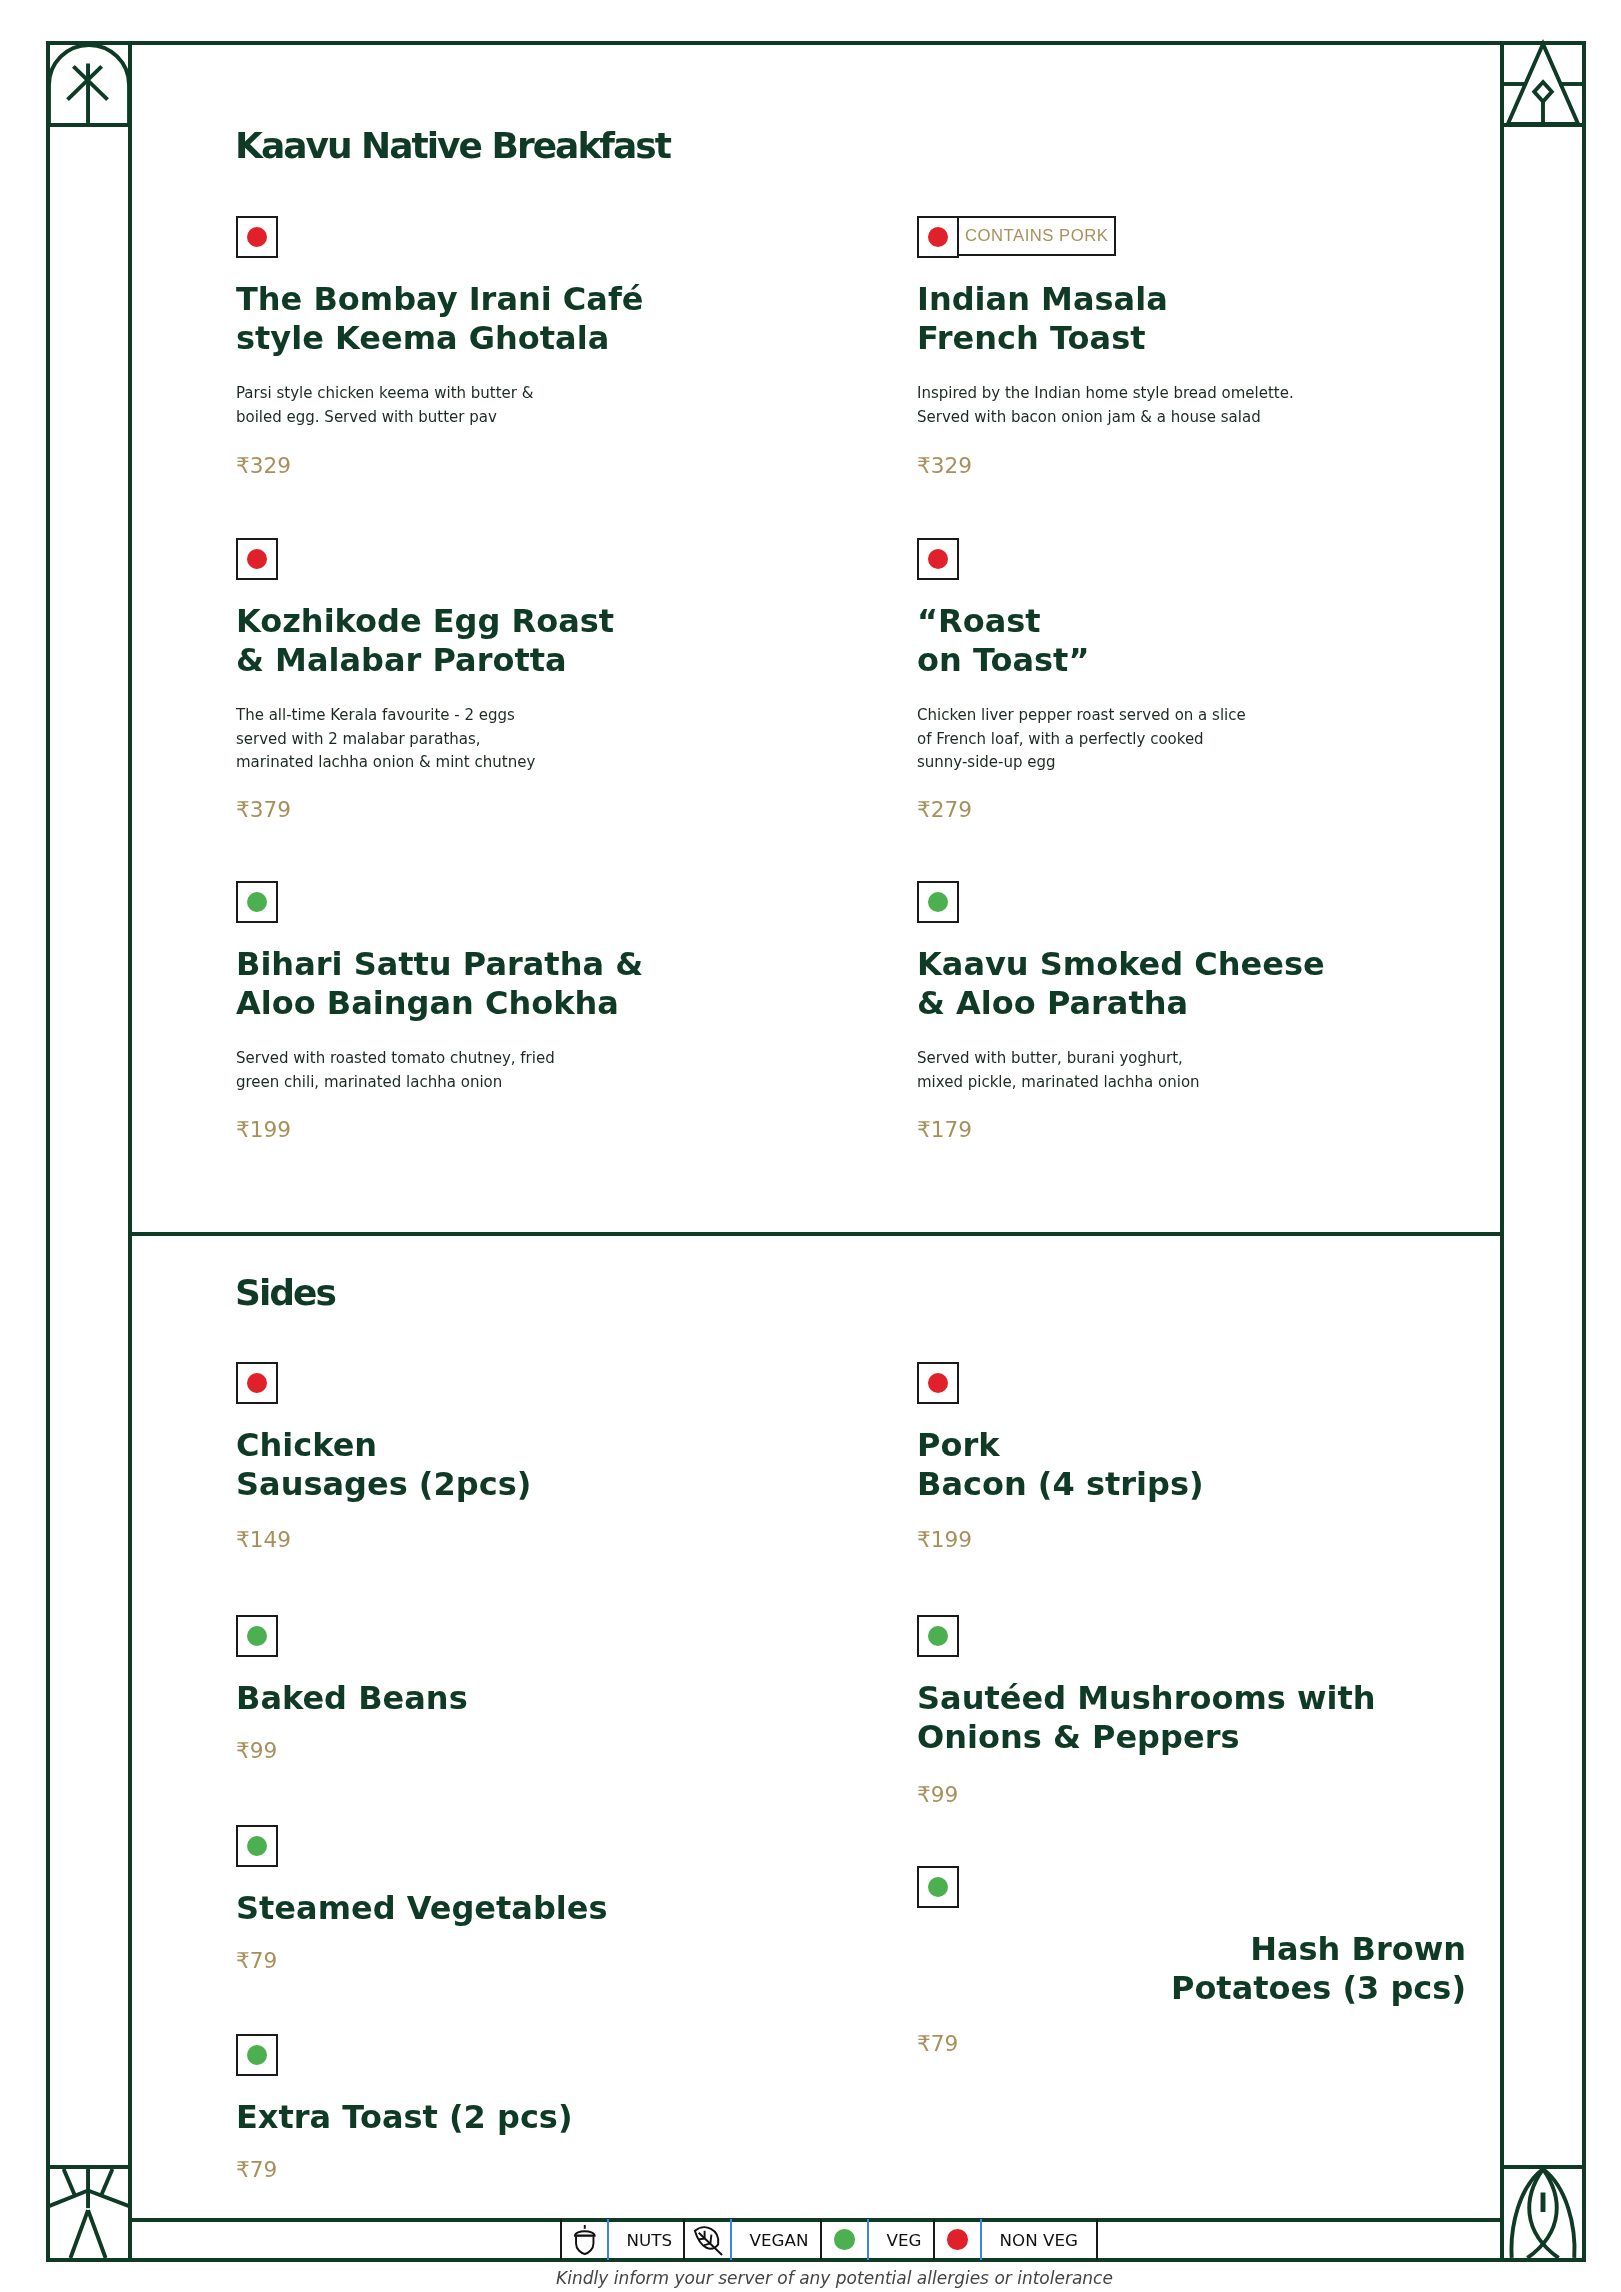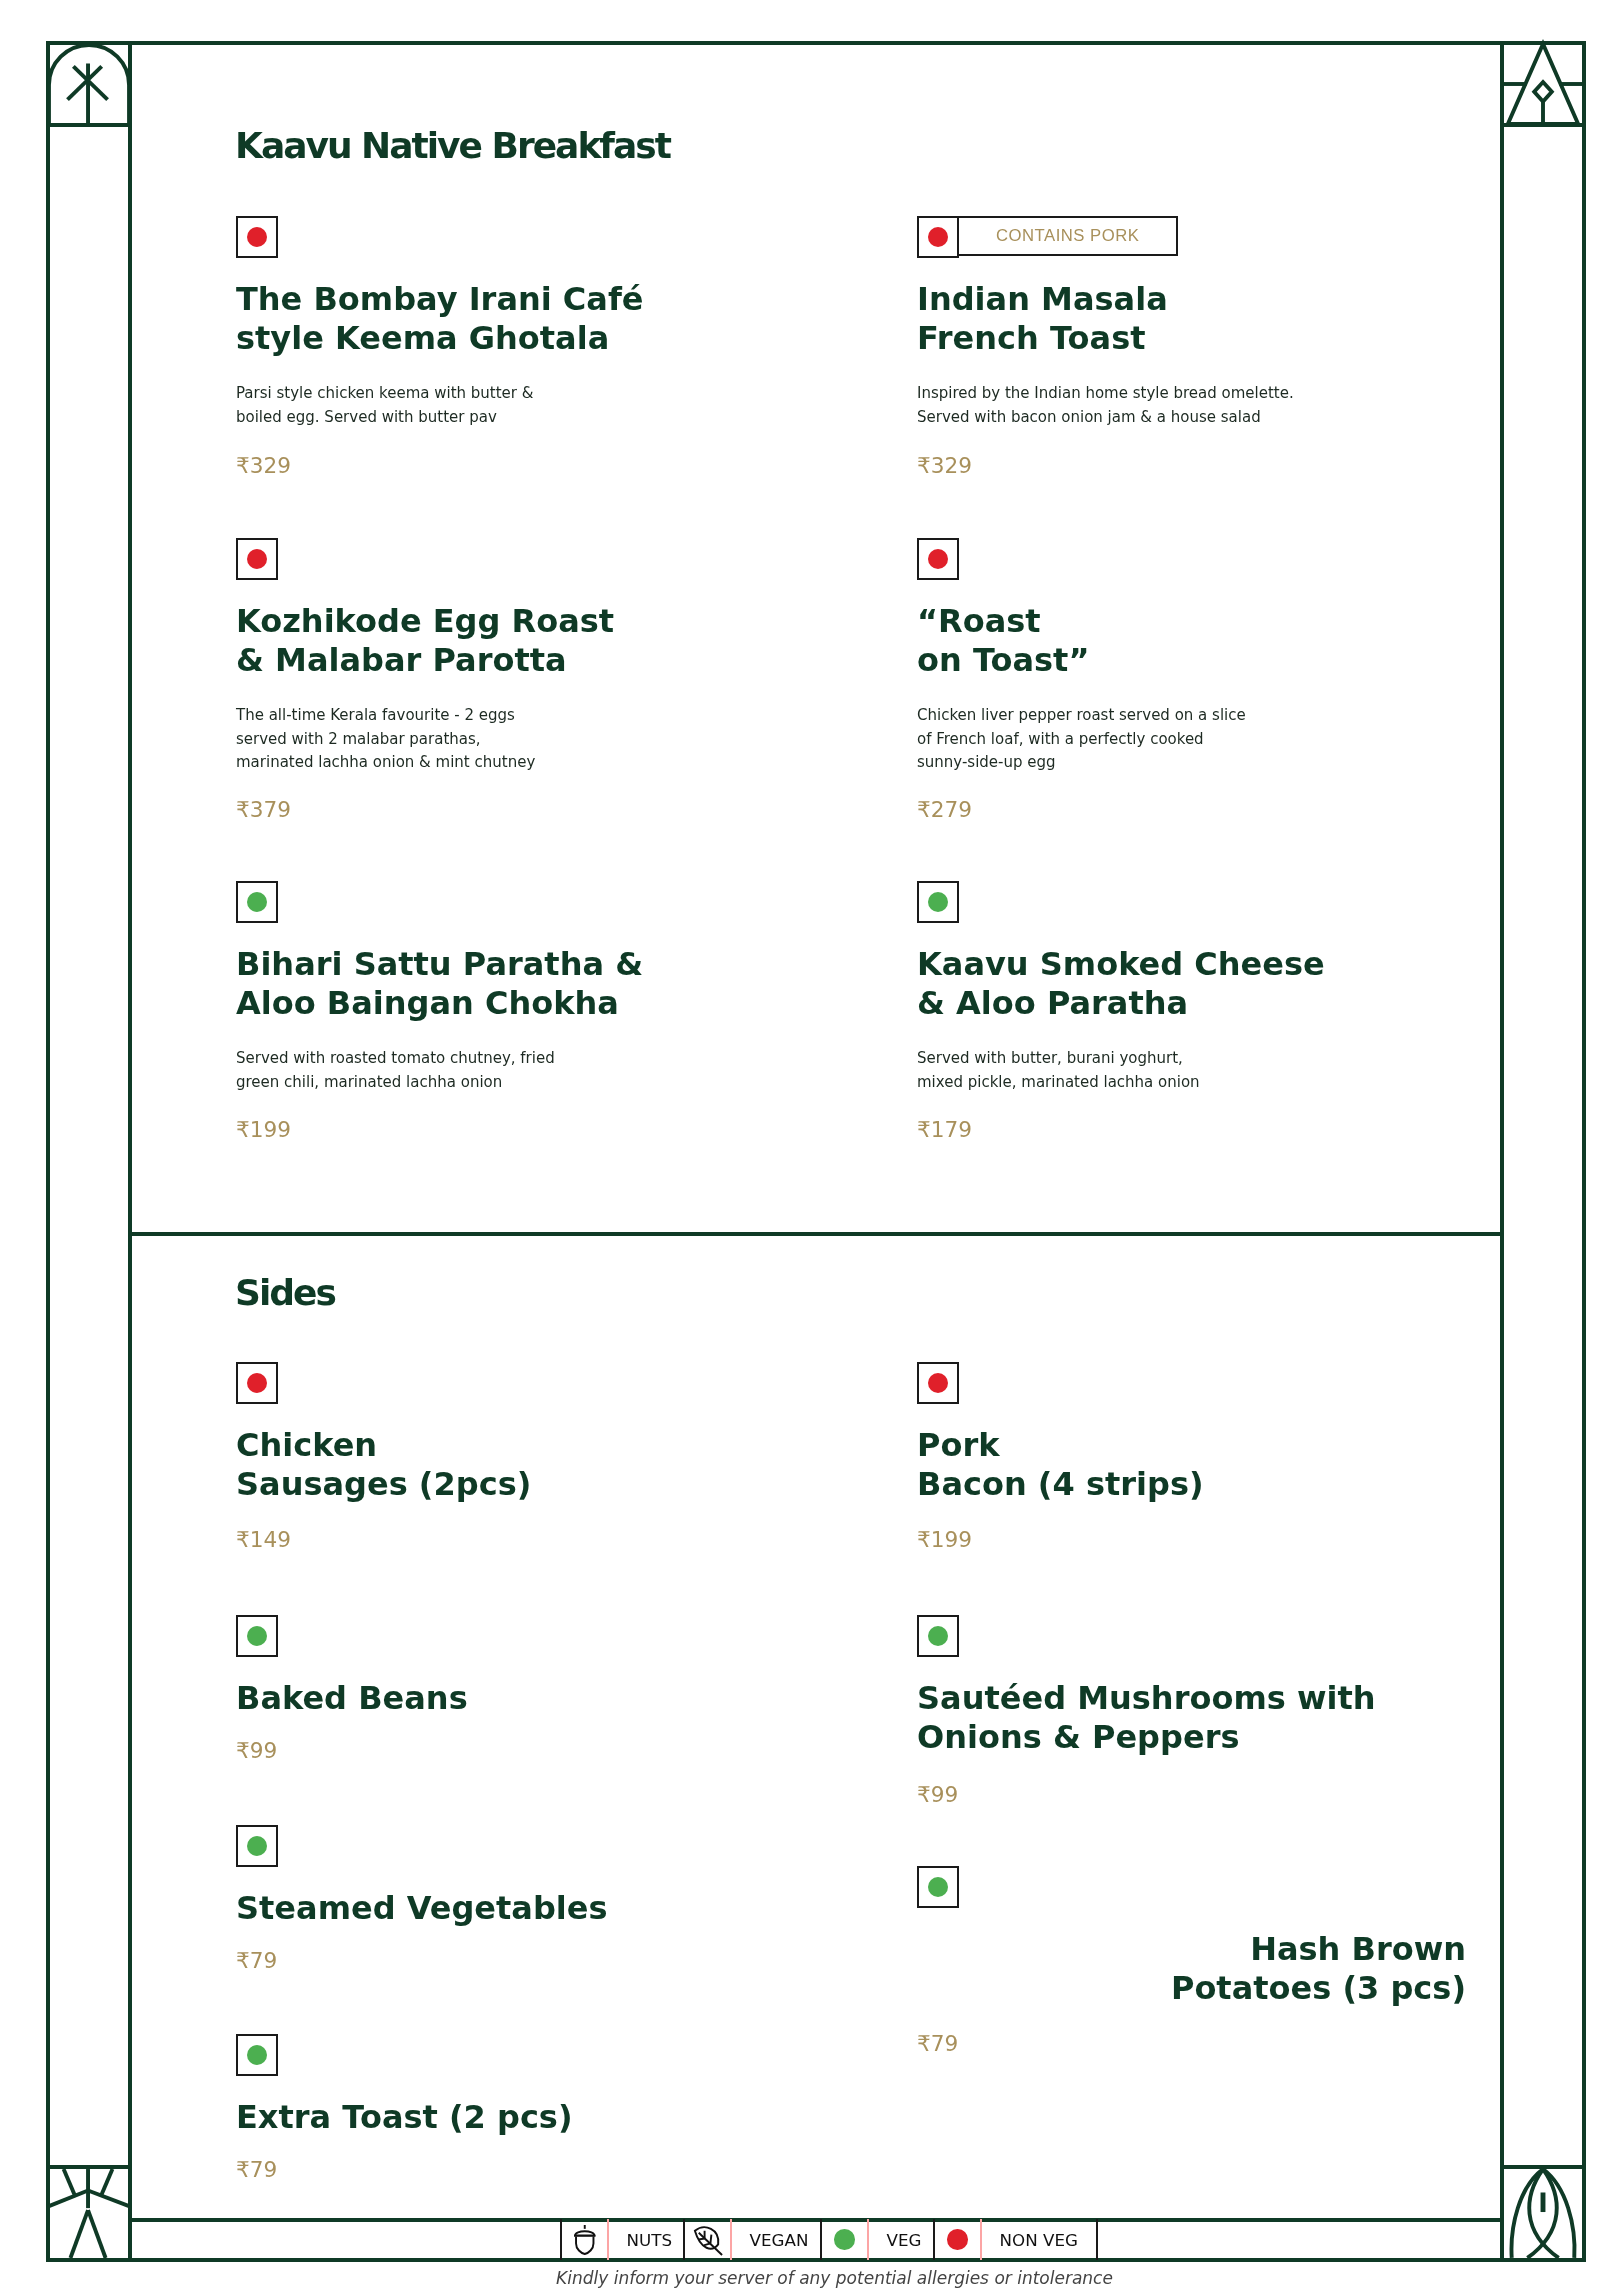--- a/index.html
+++ b/index.html
@@ -3,28 +3,28 @@
 <meta charset="utf-8">
 <style>
   html,body{margin:0;padding:0;background:#fff;}
   body{width:1621px;height:2293px;position:relative;overflow:hidden;font-family:"Liberation Sans","DejaVu Sans",sans-serif;color:#0f3a26;}
   .line{position:absolute;background:#0f3a26;}
   .section-title{position:absolute;font-family:"DejaVu Sans",sans-serif;font-weight:bold;font-size:36px;letter-spacing:-2px;color:#0f3a26;margin:0;}
   .item{position:absolute;width:549px;}
   .badge-row{display:flex;align-items:stretch;height:40px;}
   .diet-box{width:38px;height:38px;border:2px solid #1a1a1a;display:flex;align-items:center;justify-content:center;box-sizing:content-box;}
   .dot{width:20.6px;height:20.6px;border-radius:50%;}
-  .tag{border:2px solid #1a1a1a;border-left:none;padding:0 37px;display:flex;align-items:center;font-size:16.7px;color:#a8905b;letter-spacing:0.5px;}
+  .tag{border:2px solid #1a1a1a;border-left:none;padding:0 6px;display:flex;align-items:center;font-size:16.7px;color:#a8905b;letter-spacing:0.5px;}
   .name{margin:0;margin-top:23.5px;font-family:"DejaVu Sans",sans-serif;font-weight:bold;font-size:32px;line-height:39px;color:#0f3a26;white-space:pre-line;}
   .desc{margin:0;margin-top:24.5px;font-family:"DejaVu Sans",sans-serif;font-size:15px;line-height:23.5px;color:#1d2a22;white-space:pre-line;}
   .price{margin:0;font-family:"DejaVu Sans",sans-serif;font-size:21.6px;color:#a8905b;position:absolute;left:0;}
   svg.orn{position:absolute;overflow:visible;}
   .legend{position:absolute;left:560px;top:2219px;height:41px;display:flex;}
   .lg-icon{width:47px;height:41px;border-left:2.9px solid #1a1a1a;display:flex;align-items:center;justify-content:center;box-sizing:border-box;}
-  .lg-label{height:41px;display:flex;align-items:center;padding:0 17.6px 0 17.6px;font-size:16.7px;font-family:"DejaVu Sans",sans-serif;color:#111;border-left:2px solid #fca5a5;box-sizing:border-box;}
+  .lg-label{height:41px;display:flex;align-items:center;padding:0 17.6px 0 17.6px;font-size:16.7px;font-family:"DejaVu Sans",sans-serif;color:#111;border-left:2px solid #3b82f6;box-sizing:border-box;}
   .lg-end{width:0;border-left:2.9px solid #1a1a1a;height:41px;}
   .footnote{position:absolute;left:0;width:1621px;top:2268px;text-align:center;font-style:italic;font-size:17px;color:#444;font-family:"DejaVu Sans",sans-serif;margin-left:24px;}
 </style>
 </head>
 <body>
 
 <div>
 
   <div class="line" style="left:46px;top:42px;width:3.9px;height:2219px;"></div>
   <div class="line" style="left:128px;top:42px;width:3.9px;height:2219px;"></div>

